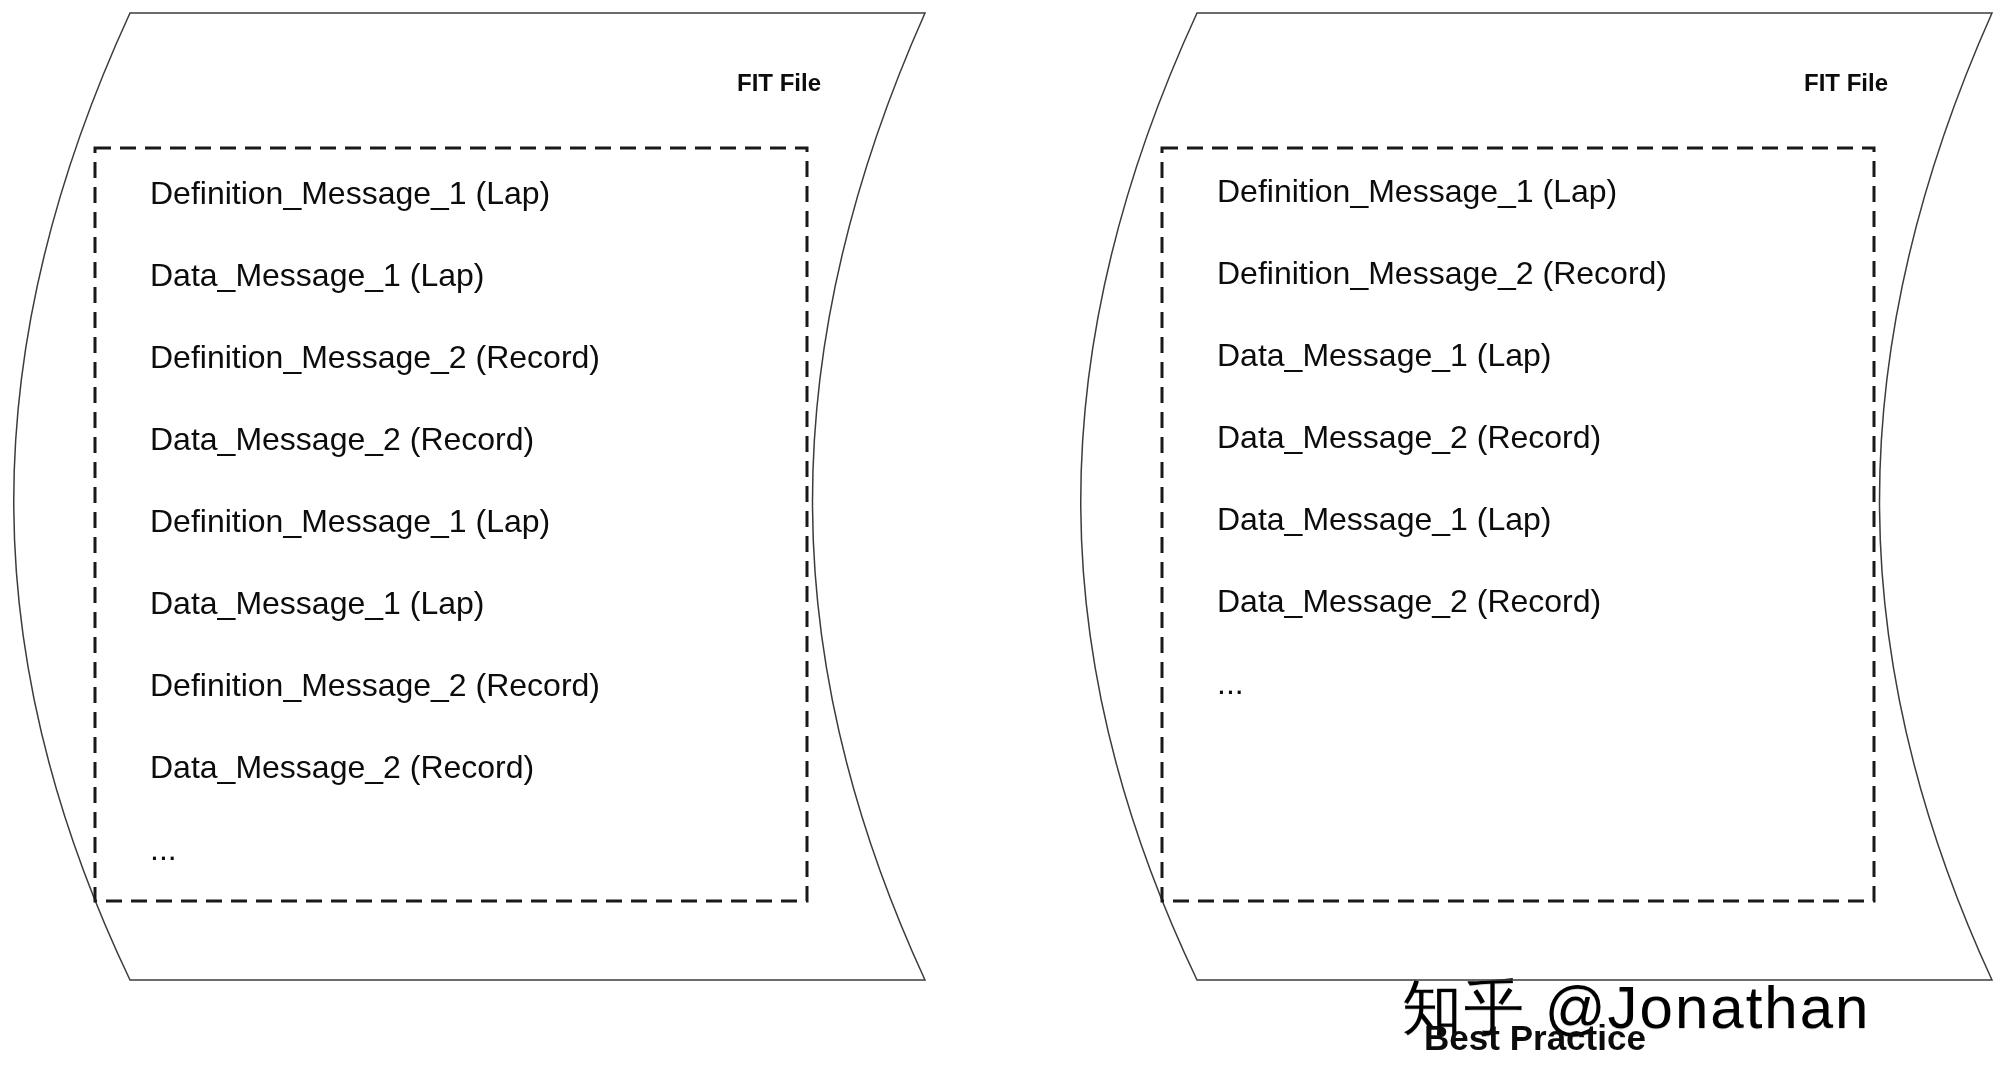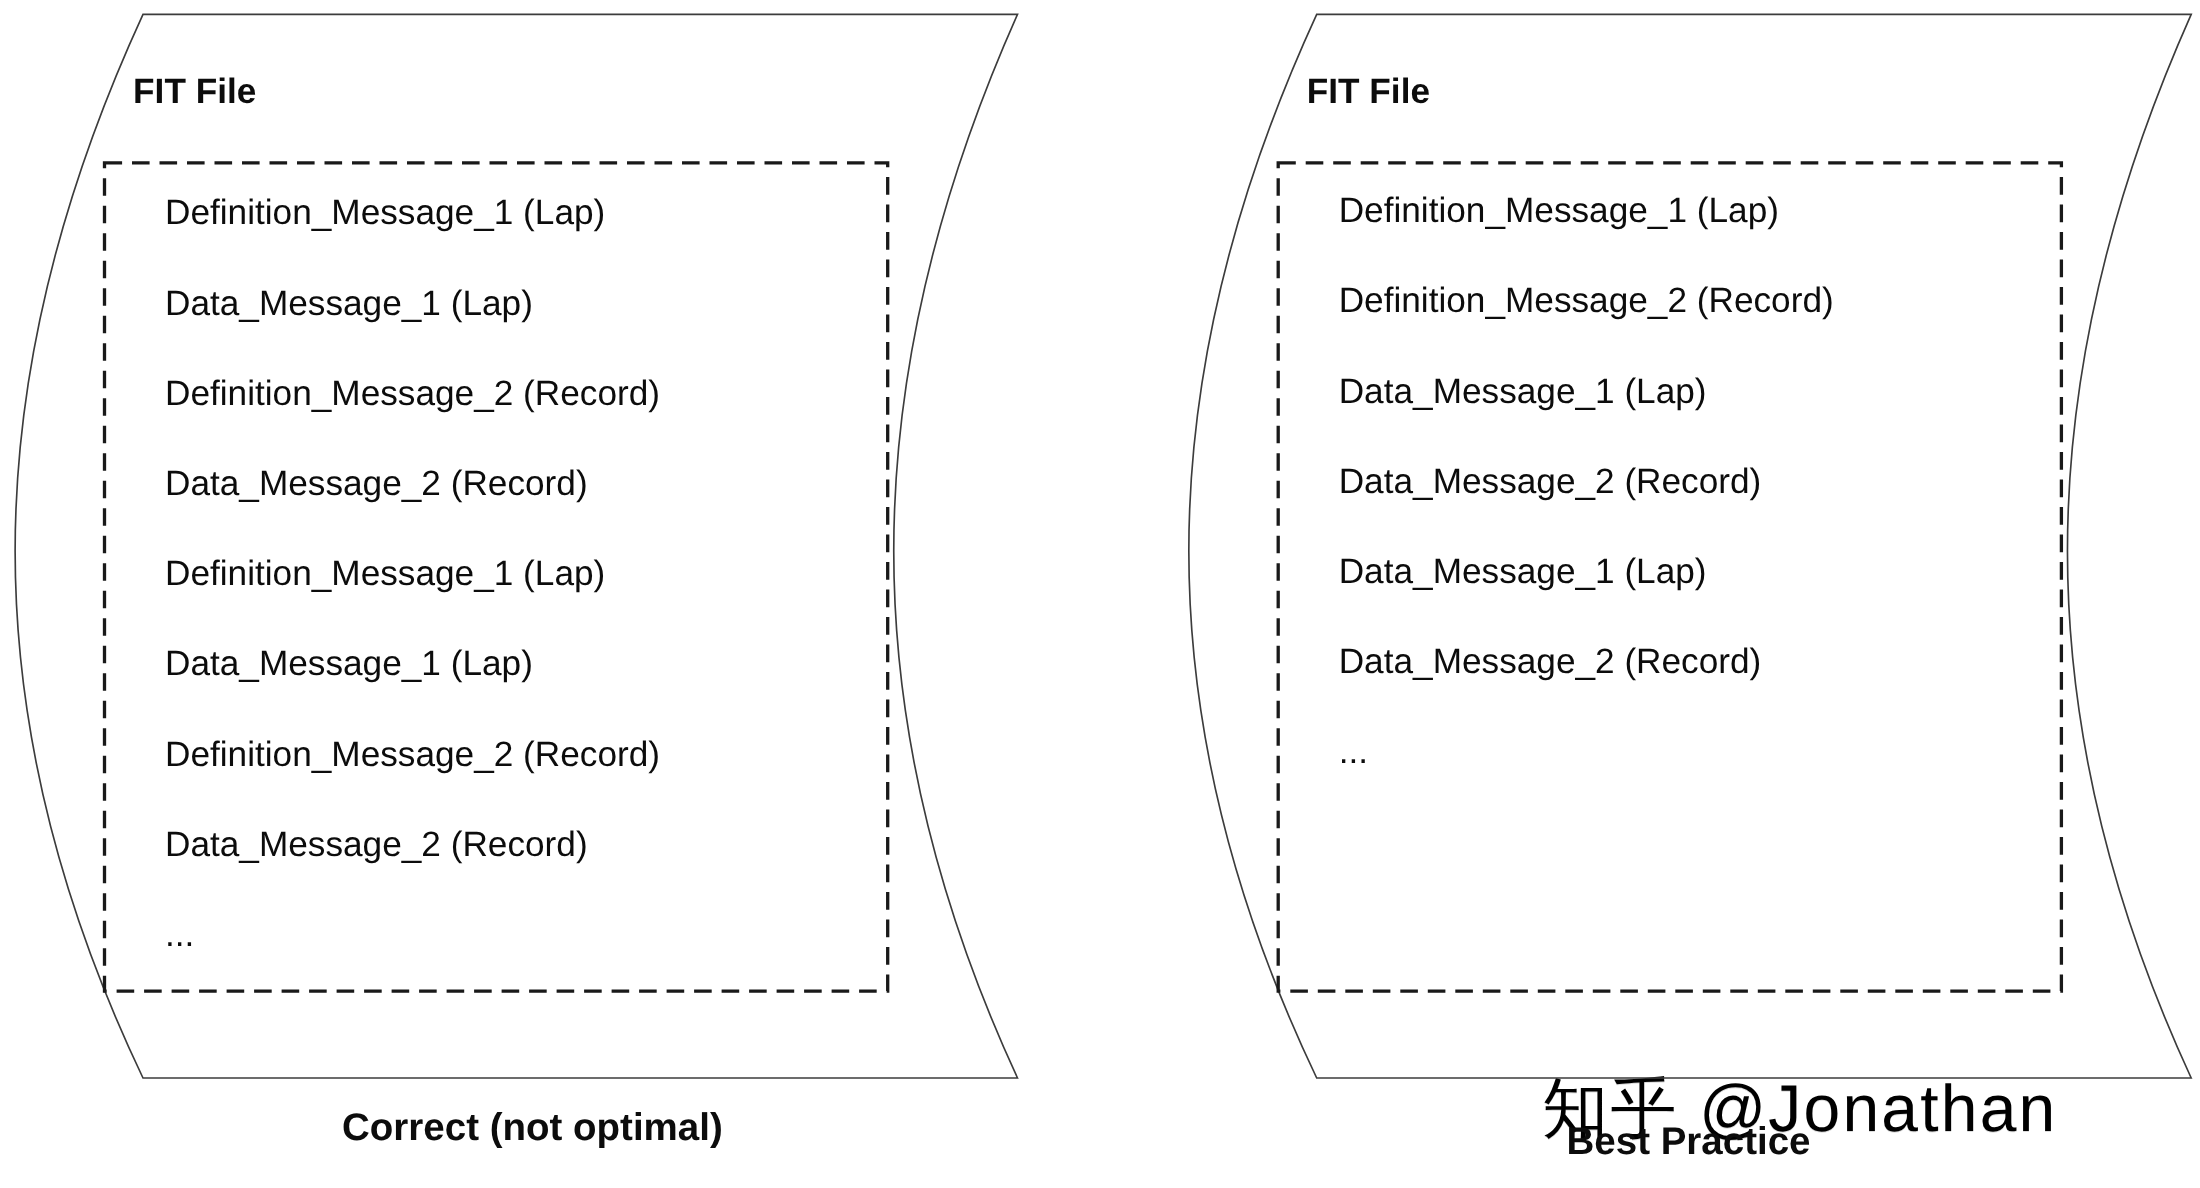--- a/index.html
+++ b/index.html
@@ -31,22 +31,22 @@
     line-height: 52px;
     color: #000000;
     letter-spacing: 2px;
     white-space: nowrap;
     text-shadow: 0 1px 0 #dcdcdc;
   }
   .panel-title {
     position: absolute;
     top: 62px;
     width: 700px;
-    text-align: left;
-    font-size: 32px;
+    text-align: right;
+    font-size: 24px;
     line-height: 42px;
     font-weight: 700;
     z-index: 3;
   }
   .panel-title.left  { left: 121px; }
   .panel-title.right { left: 1188px; }
   .msg-list {
     position: absolute;
     width: 650px;
     z-index: 3;
@@ -92,21 +92,20 @@
     <div class="row"><span class="b">Definition_Message_1</span><span class="n"> (Lap)</span></div>
     <div class="row"><span class="b"></span><span class="n">Data_Message_1 (Lap)</span></div>
     <div class="row"><span class="b">Definition_Message_2</span><span class="n"> (Record)</span></div>
     <div class="row"><span class="b"></span><span class="n">Data_Message_2 (Record)</span></div>
     <div class="row"><span class="b">Definition_Message_1</span><span class="n"> (Lap)</span></div>
     <div class="row"><span class="b"></span><span class="n">Data_Message_1 (Lap)</span></div>
     <div class="row"><span class="b">Definition_Message_2</span><span class="n"> (Record)</span></div>
     <div class="row"><span class="b"></span><span class="n">Data_Message_2 (Record)</span></div>
     <div class="row"><span class="b"></span><span class="n">...</span></div>
   </div>
-  <div class="caption left">Correct (not optimal)</div>
 
   <div class="panel-title right">FIT File</div>
   <div class="msg-list right">
     <div class="row"><span class="b">Definition_Message_1</span><span class="n"> (Lap)</span></div>
     <div class="row"><span class="b">Definition_Message_2</span><span class="n"> (Record)</span></div>
     <div class="row"><span class="b"></span><span class="n">Data_Message_1 (Lap)</span></div>
     <div class="row"><span class="b"></span><span class="n">Data_Message_2 (Record)</span></div>
     <div class="row"><span class="b"></span><span class="n">Data_Message_1 (Lap)</span></div>
     <div class="row"><span class="b"></span><span class="n">Data_Message_2 (Record)</span></div>
     <div class="row"><span class="b"></span><span class="n">...</span></div>

